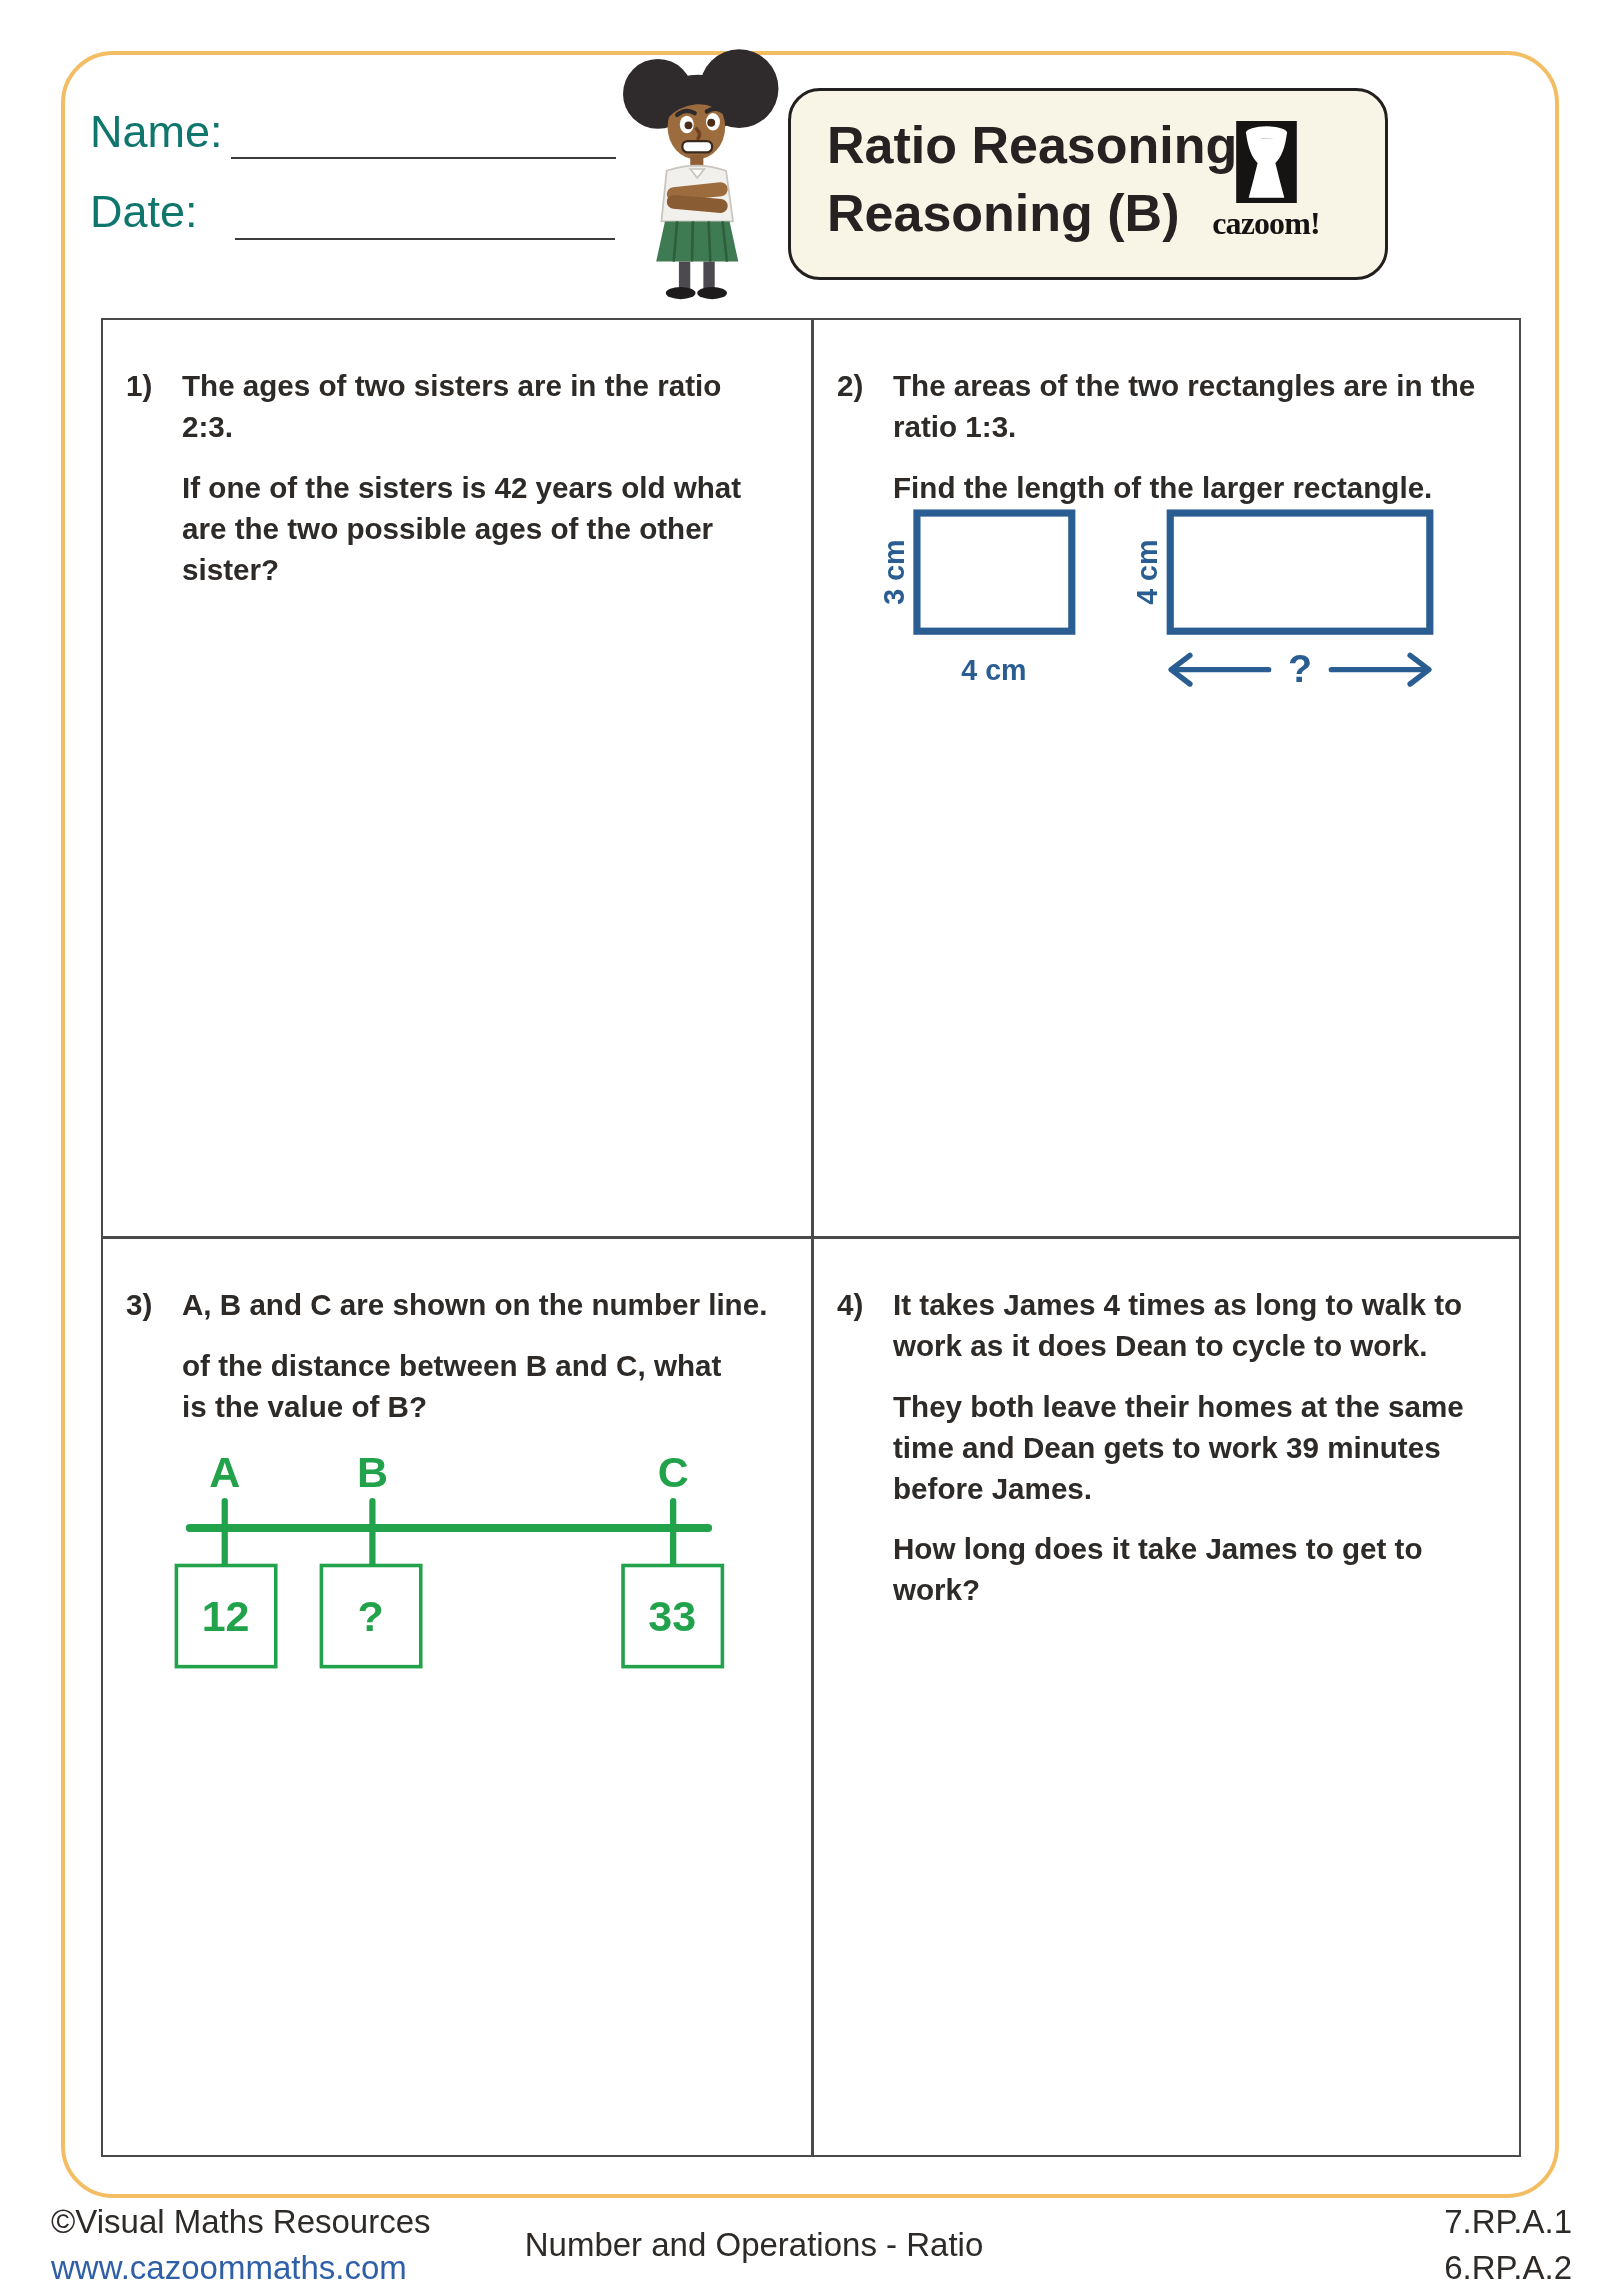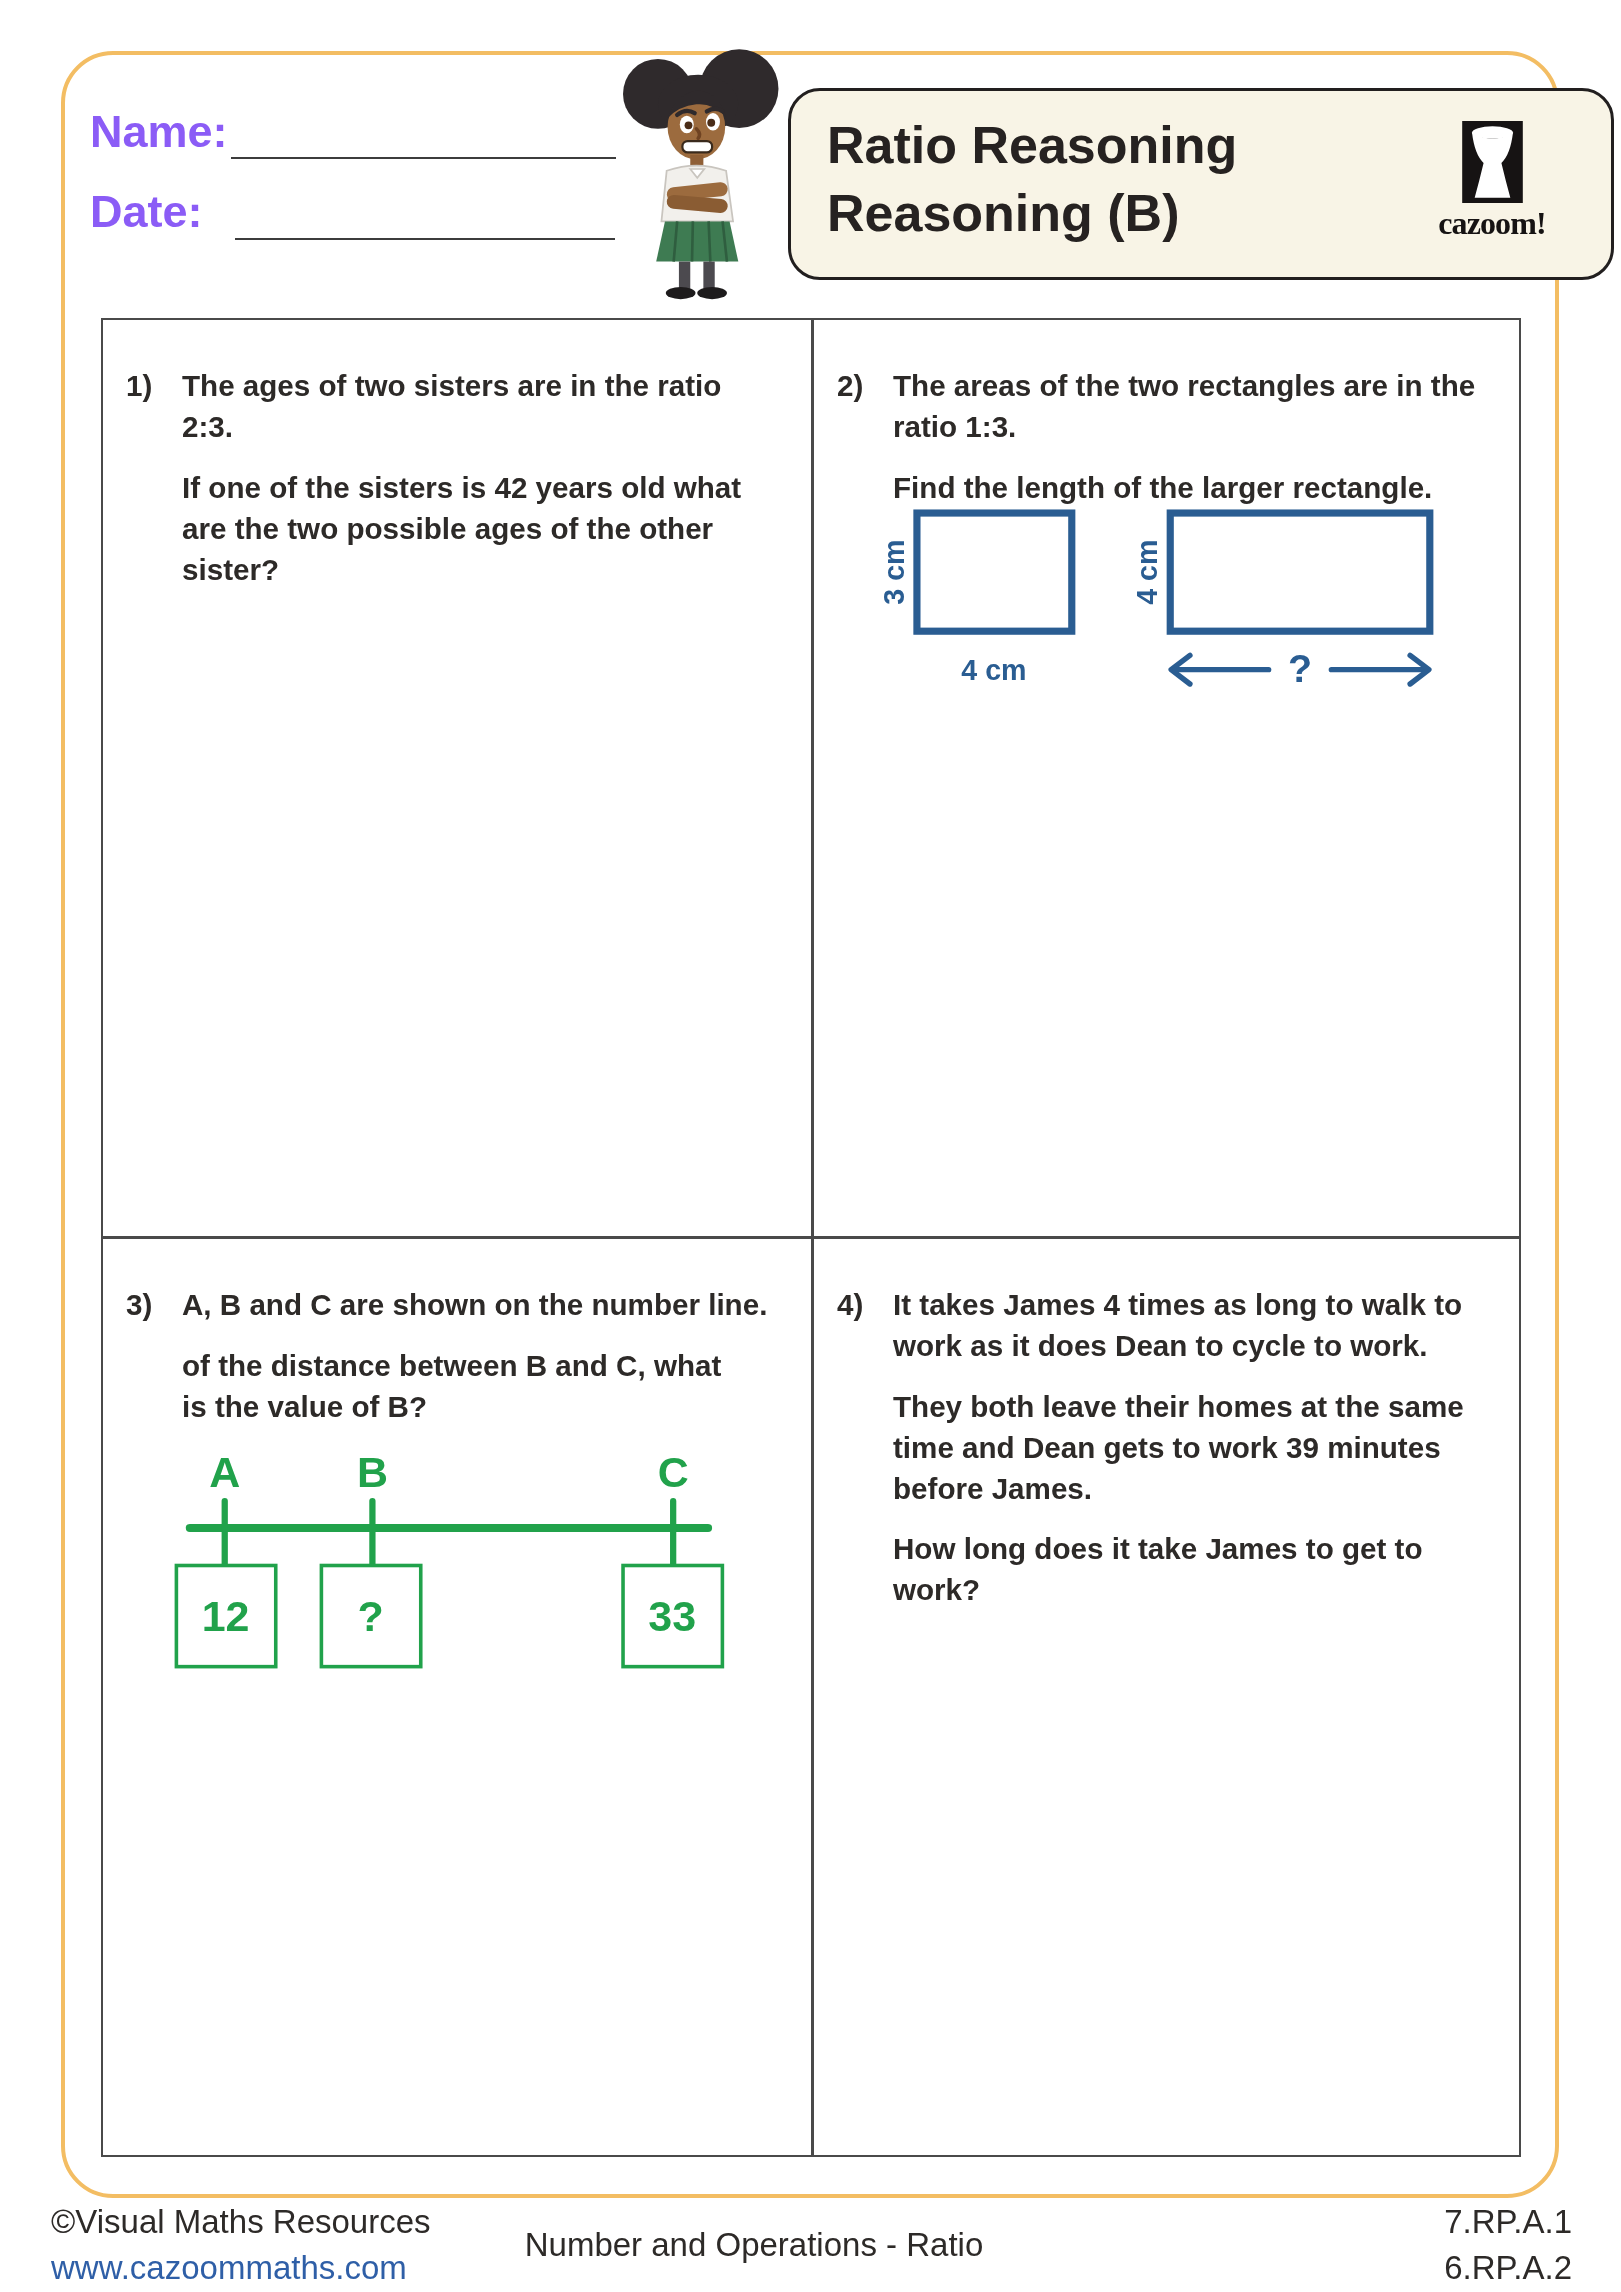--- a/index.html
+++ b/index.html
@@ -4,30 +4,30 @@
 <style>
   html,body{margin:0;padding:0;background:#ffffff;}
   .page{position:relative;width:1622px;height:2293px;background:#ffffff;overflow:hidden;
         font-family:"Liberation Sans",sans-serif;color:#2d2a28;}
 
   
   .outer-border{position:absolute;left:61px;top:51px;width:1490px;height:2139px;
       border:4.5px solid #f3bd63;border-radius:52px;}
 
   
-  .field-label{position:absolute;font-size:45px;font-weight:bold;color:#8b5cf6;}
+  .field-label{position:absolute;font-size:45px;font-weight:normal;color:#0f766e;}
   .name-label{left:90px;top:106px;}
   .date-label{left:90px;top:186px;}
   .write-line{position:absolute;border-bottom:2.7px solid #3c3c3c;height:39px;}
   .name-line{left:231px;top:118px;width:385px;}
   .date-line{left:235px;top:199px;width:380px;}
 
   .girl{position:absolute;left:616px;top:38px;width:166px;height:262px;}
 
-  .title-box{position:absolute;left:788px;top:88px;width:826px;height:192px;
+  .title-box{position:absolute;left:788px;top:88px;width:600px;height:192px;
       background:#f8f4e6;border:3.6px solid #221f1f;border-radius:32px;box-sizing:border-box;}
   .title-text{position:absolute;left:36px;top:19.7px;font-size:52px;font-weight:bold;
       line-height:68px;color:#262221;letter-spacing:0px;}
   .logo{position:absolute;right:52px;top:30px;width:134px;text-align:center;}
   .logo-drum{display:block;margin:0 auto;}
   .logo-word{display:block;margin-top:1.8px;font-family:"Liberation Serif",serif;font-weight:bold;
       font-size:32px;color:#161313;letter-spacing:-0.9px;}
 
   
   .grid{position:absolute;left:101px;top:318px;width:1420px;height:1839px;

